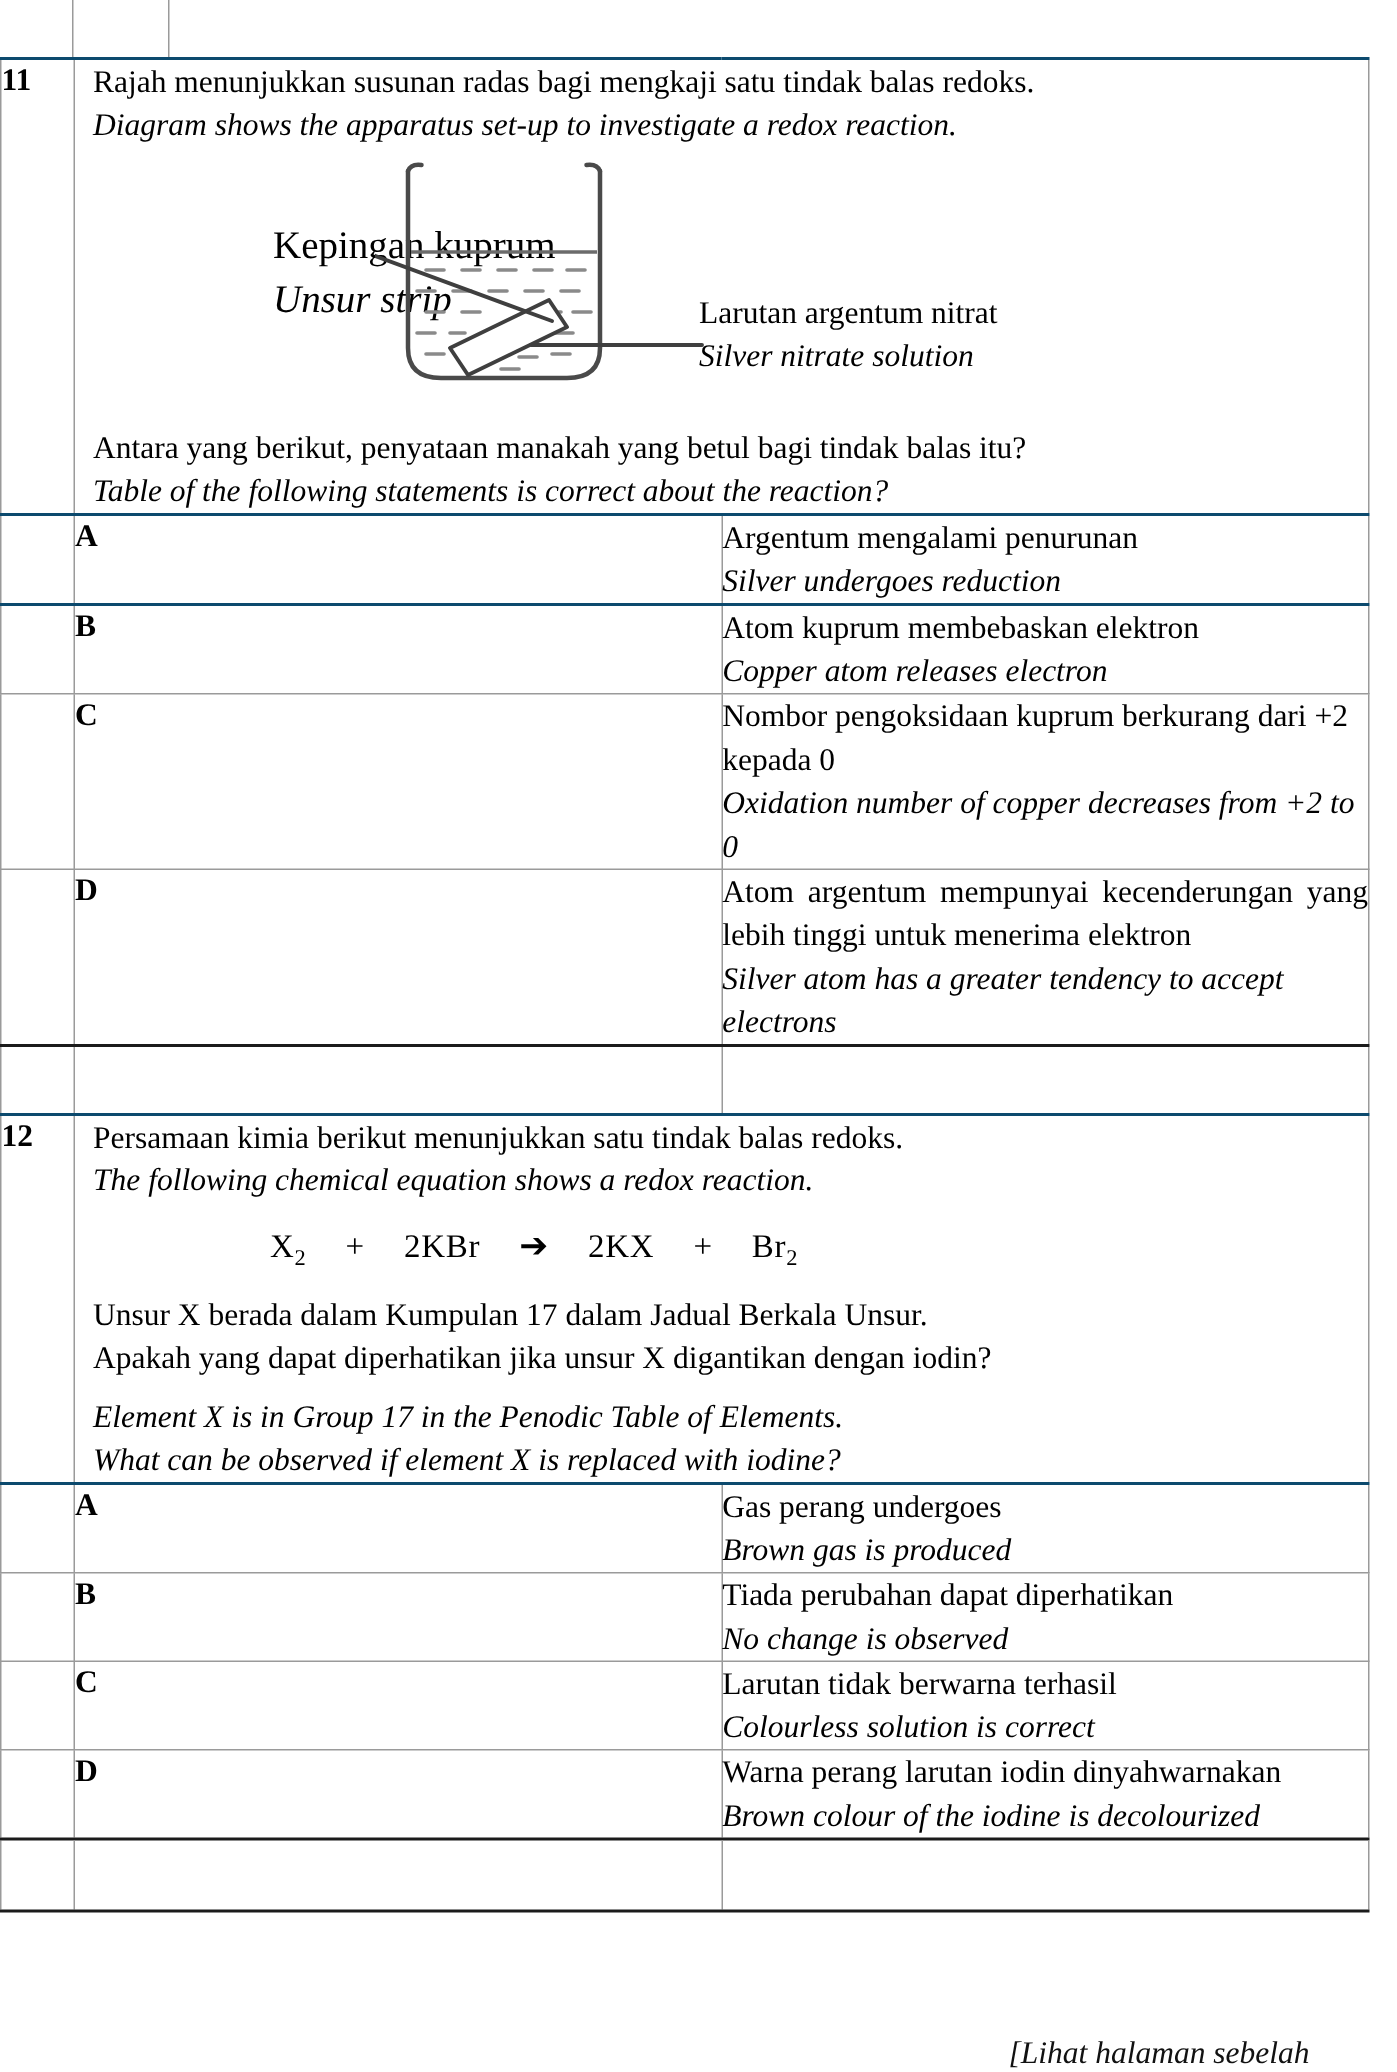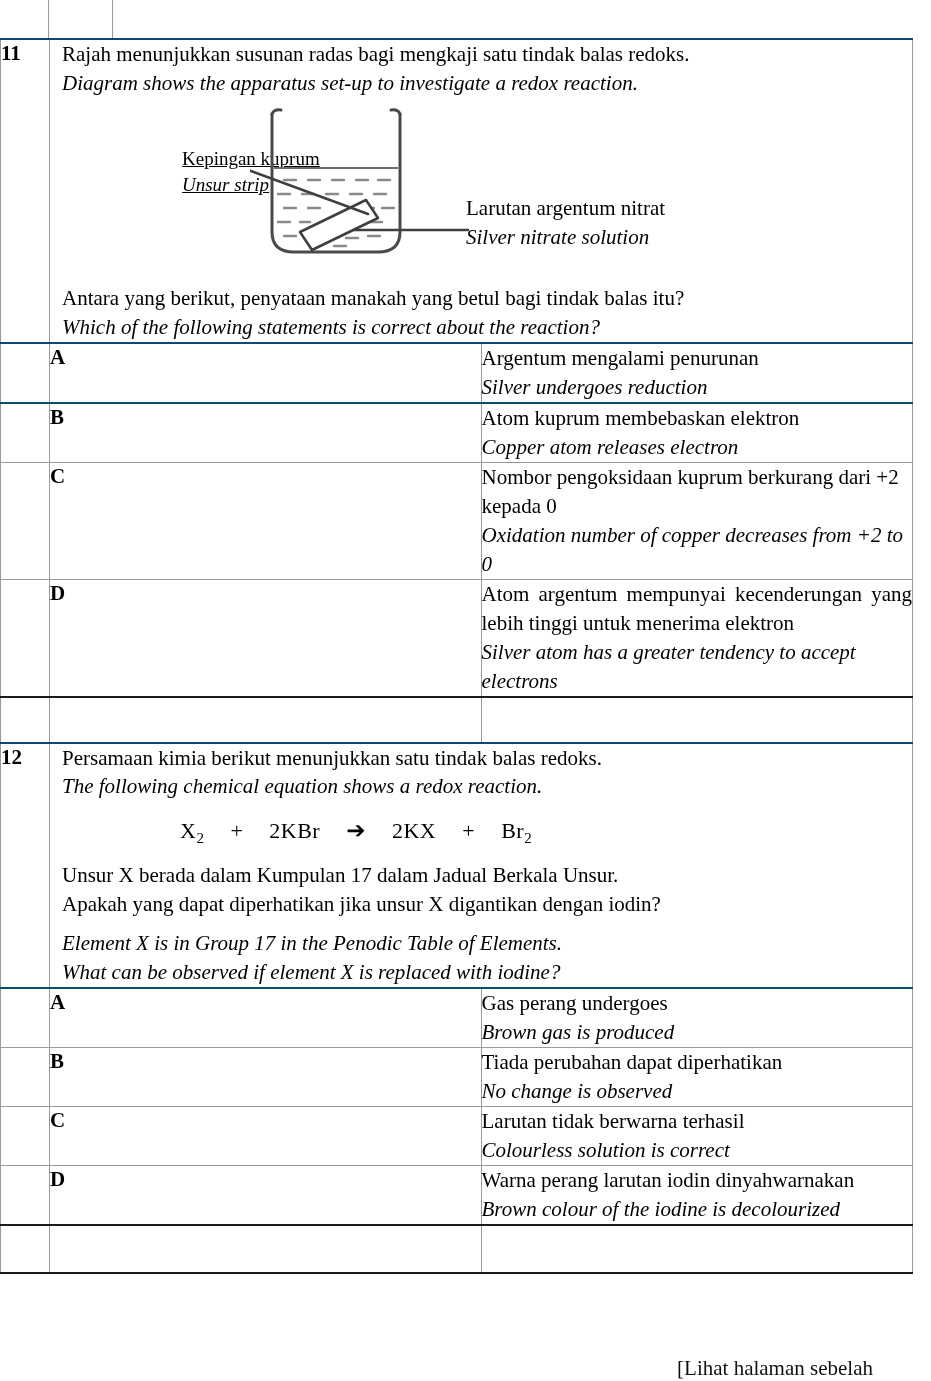--- a/index.html
+++ b/index.html
@@ -90,24 +90,23 @@
   
   .diagram-wrap {
     position: relative;
     height: 178px;
     margin-top: 8px;
   }
   .label-left {
     position: absolute;
     left: 120px;
     top: 40px;
-    font-size: 19px;
+    font-size: 26px;
     line-height: 1.38;
     white-space: nowrap;
-    text-decoration: underline;
   }
   .label-right {
     position: absolute;
     left: 404px;
     top: 88px;
     font-size: 21px;
     line-height: 1.38;
     white-space: nowrap;
     font-family: Liberation Serif, serif;
   }
@@ -130,20 +129,21 @@
   sub { font-size: 0.68em; }
 
   
   .footer {
     position: absolute;
     left: 0;
     top: 1356px;
     width: 913px;
     text-align: right;
     font-size: 21px;
+    font-style: italic;
     padding-right: 40px;
     box-sizing: border-box;
     overflow: hidden;
     height: 25px;
     color: #111;
   }
 </style>
 </head>
 <body>
 
@@ -217,21 +217,21 @@
             </g>
 
             <line x1="-18" y1="58" x2="118" y2="108" stroke="#3f3f3f" stroke-width="2.6" stroke-linecap="round"></line>
 
             <line x1="104" y1="124" x2="218" y2="124" stroke="#3f3f3f" stroke-width="2.6" stroke-linecap="round"></line>
           </svg>
         </div>
 
         <div class="q-stem">
           <div class="ms">Antara yang berikut, penyataan manakah yang betul bagi tindak balas itu?</div>
-          <div class="en">Which of the following statements is correct about the reaction?</div>
+          <div class="en">Table of the following statements is correct about the reaction?</div>
         </div>
       </td>
     </tr>
 
     <tr class="thick-top">
       <td class="num"></td>
       <td class="letter">A</td>
       <td class="body">
         <div class="ms">Argentum mengalami penurunan</div>
         <div class="en">Silver undergoes reduction</div>

